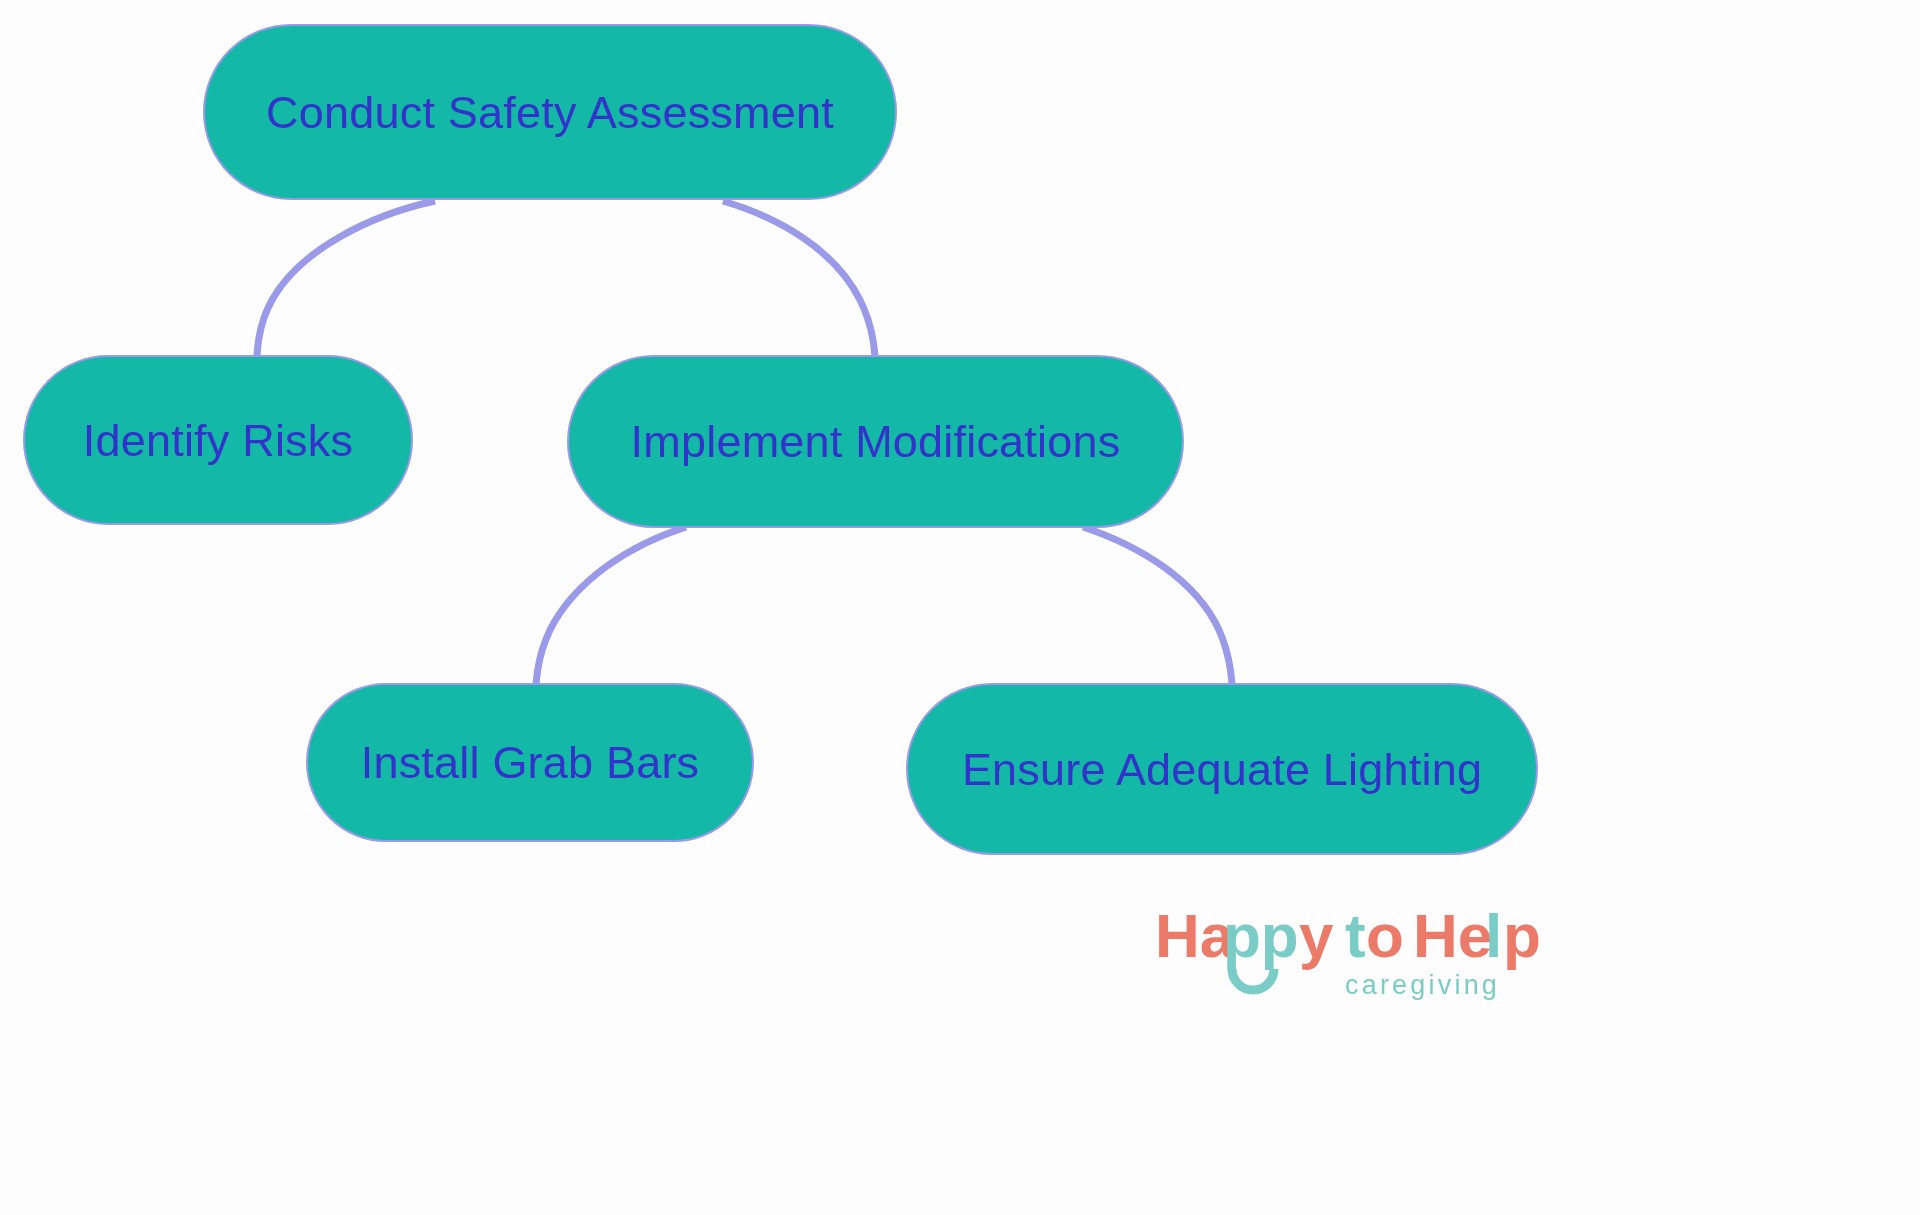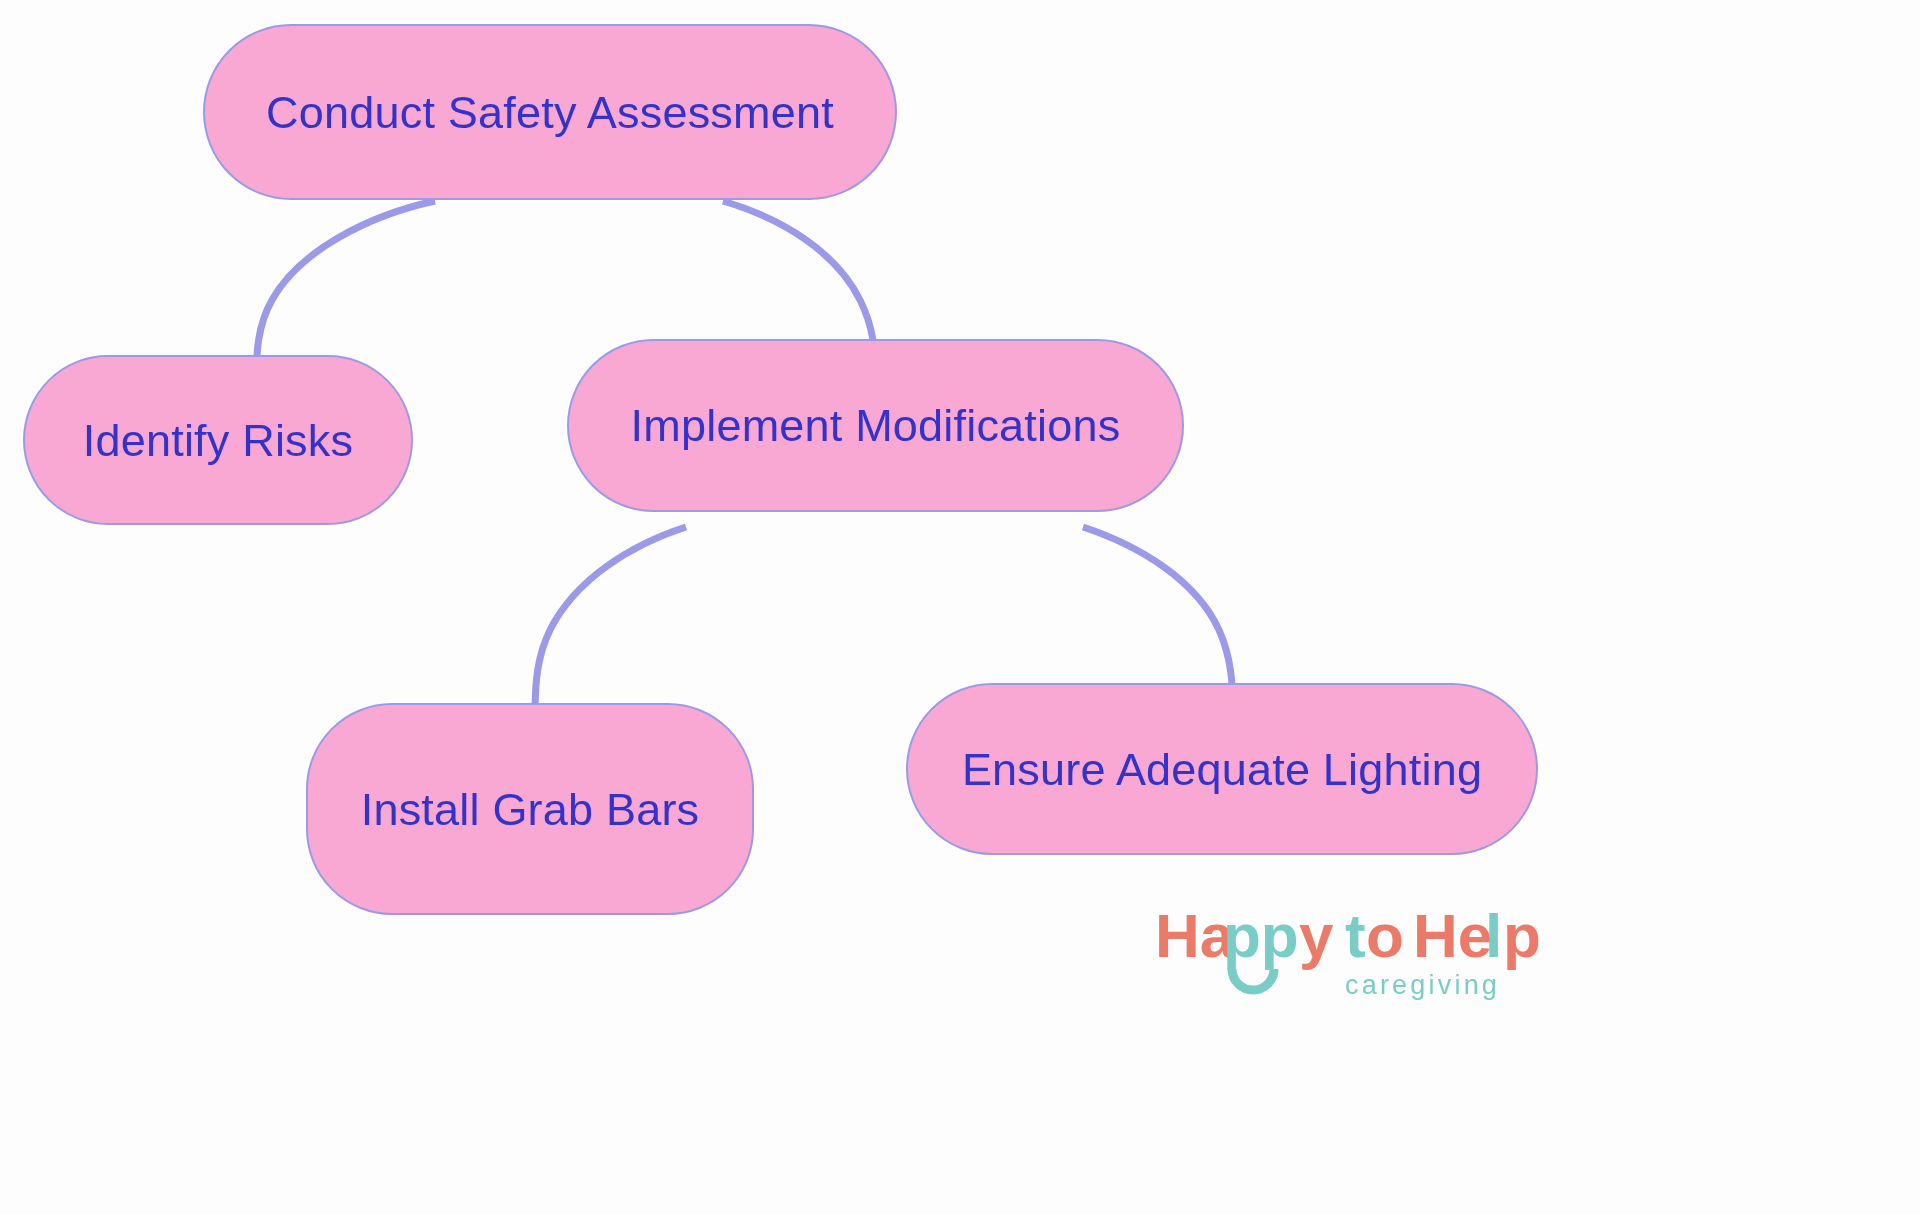--- a/index.html
+++ b/index.html
@@ -34,21 +34,21 @@
   }
 
   
   .node {
     position: absolute;
     z-index: 2;
     box-sizing: border-box;
     display: flex;
     align-items: center;
     justify-content: center;
-    background: #f9a8d4;
+    background: #14b8a6;
     border: 2px solid #9a9ae8;
     color: #3333cc;
     font-weight: 400;
     letter-spacing: 0.2px;
     white-space: nowrap;
     user-select: none;
   }
   .node .node-label {
     display: block;
     line-height: 1;
@@ -60,31 +60,30 @@
     border-radius: 88px;
     font-size: 45px;
   }
   #node-identify-risks {
     left: 23px;   top: 355px;
     width: 390px; height: 170px;
     border-radius: 85px;
     font-size: 45px;
   }
   #node-implement-modifications {
-    left: 567px;  top: 339px;
+    left: 567px;  top: 355px;
     width: 617px; height: 173px;
     border-radius: 87px;
     font-size: 45px;
   }
   #node-install-grab-bars {
     left: 306px;  top: 683px;
-    width: 448px; height: 212px;
+    width: 448px; height: 159px;
     border-radius: 86px;
     font-size: 45px;
-    margin-top: 20px;
   }
   #node-ensure-adequate-lighting {
     left: 906px;  top: 683px;
     width: 632px; height: 172px;
     border-radius: 86px;
     font-size: 45px;
     align-items: center;
   }
 
   

